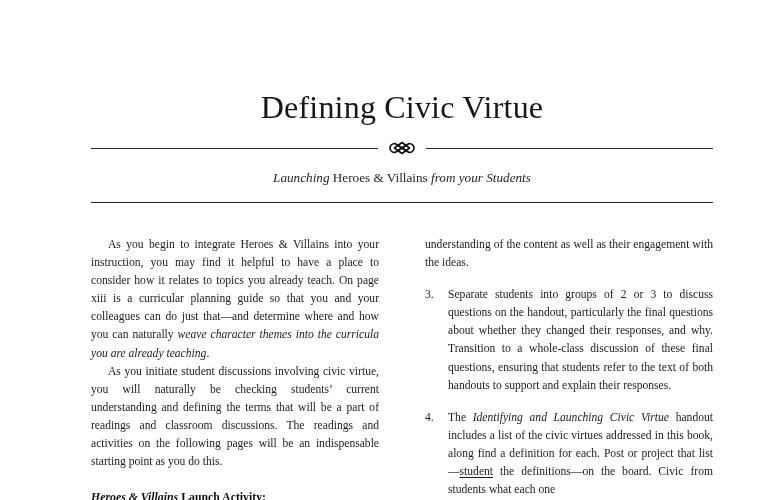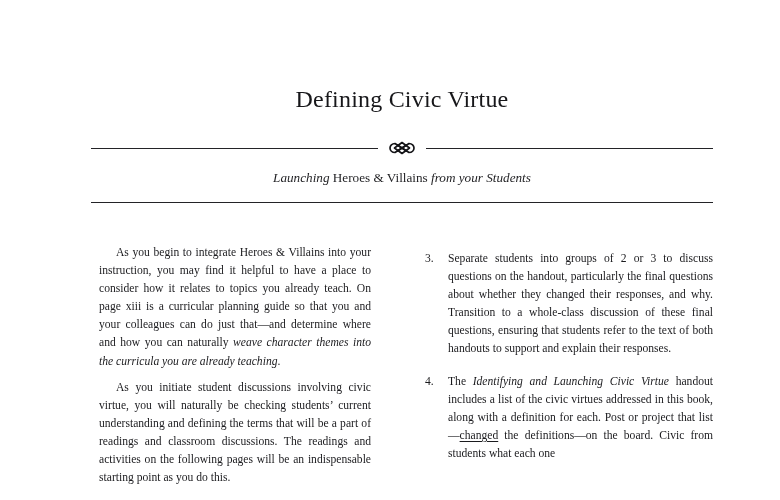--- a/index.html
+++ b/index.html
@@ -26,27 +26,27 @@
 
   
   .masthead {
     position: absolute;
     left: 91px;
     top: 82px;
     width: 622px;
   }
 
   .page-title {
-    font-size: 24px;
+    font-size: 32px;
     font-weight: 400;
     line-height: 34px;
     text-align: center;
     color: #17171a;
     letter-spacing: 0.2px;
-    margin: 0;
+    margin: 8px;
     white-space: nowrap;
   }
 
   
   .rule-ornament {
     position: absolute;
     left: 91px;
     top: 141px;
     width: 622px;
     height: 14px;
@@ -98,21 +98,21 @@
     width: 622px;
     height: 268px;
     display: flex;
     justify-content: space-between;
   }
   .col {
     width: 288px;
   }
 
   p.body {
-    margin: 8px;
+    margin: 0;
     font-size: 11.6px;
     line-height: 18.1px;
     text-align: justify;
     text-justify: inter-word;
     color: #1b1b1e;
     hyphens: auto;
     -webkit-hyphens: auto;
   }
   p.body.indent { text-indent: 17px; }
   p.body.flush  { text-indent: 0; }
@@ -191,25 +191,26 @@
 
     <div class="col">
       <p class="body indent"><span>As you begin to integrate Heroes &amp; Villains into your instruction, you may find it helpful to have a place to consider how it relates to topics you already teach. On page xiii is a curricular planning guide so that you and your colleagues can do just that—and determine where and how you can naturally </span><span class="it">weave character themes into the curricula you are already teaching</span><span>.</span></p>
 
       <p class="body indent">As you initiate student discussions involving civic virtue, you will naturally be checking students’ current understanding and defining the terms that will be a part of readings and classroom discussions. The readings and activities on the following pages will be an indispensable starting point as you do this.</p>
 
       <p class="run-head"><span class="it">Heroes &amp; Villains</span><span> Launch Activity:</span></p>
     </div>
 
     <div class="col">
+      <p class="body flush">understanding of the content as well as their engagement with the ideas.</p>
 
       <ol class="steps">
         <li>
           <span class="num">3.</span><span>Separate students into groups of 2 or 3 to discuss questions on the handout, particularly the final questions about whether they changed their responses, and why. Transition to a whole-class discussion of these final questions, ensuring that students refer to the text of both handouts to support and explain their responses.</span>
         </li>
         <li>
-          <span class="num">4.</span><span>The </span><span class="it">Identifying and Launching Civic Virtue</span><span> handout includes a list of the civic virtues addressed in this book, along with a definition for each. Post or project that list—</span><span class="ul">changed</span><span> the definitions—on the board. Civic from students what each one</span>
+          <span class="num">4.</span><span>The </span><span class="it">Identifying and Launching Civic Virtue</span><span> handout includes a list of the civic virtues addressed in this book, along find a definition for each. Post or project that list—</span><span class="ul">student</span><span> the definitions—on the board. Civic from students what each one</span>
         </li>
       </ol>
     </div>
 
   </div>
 </div>
 
 </body></html>

